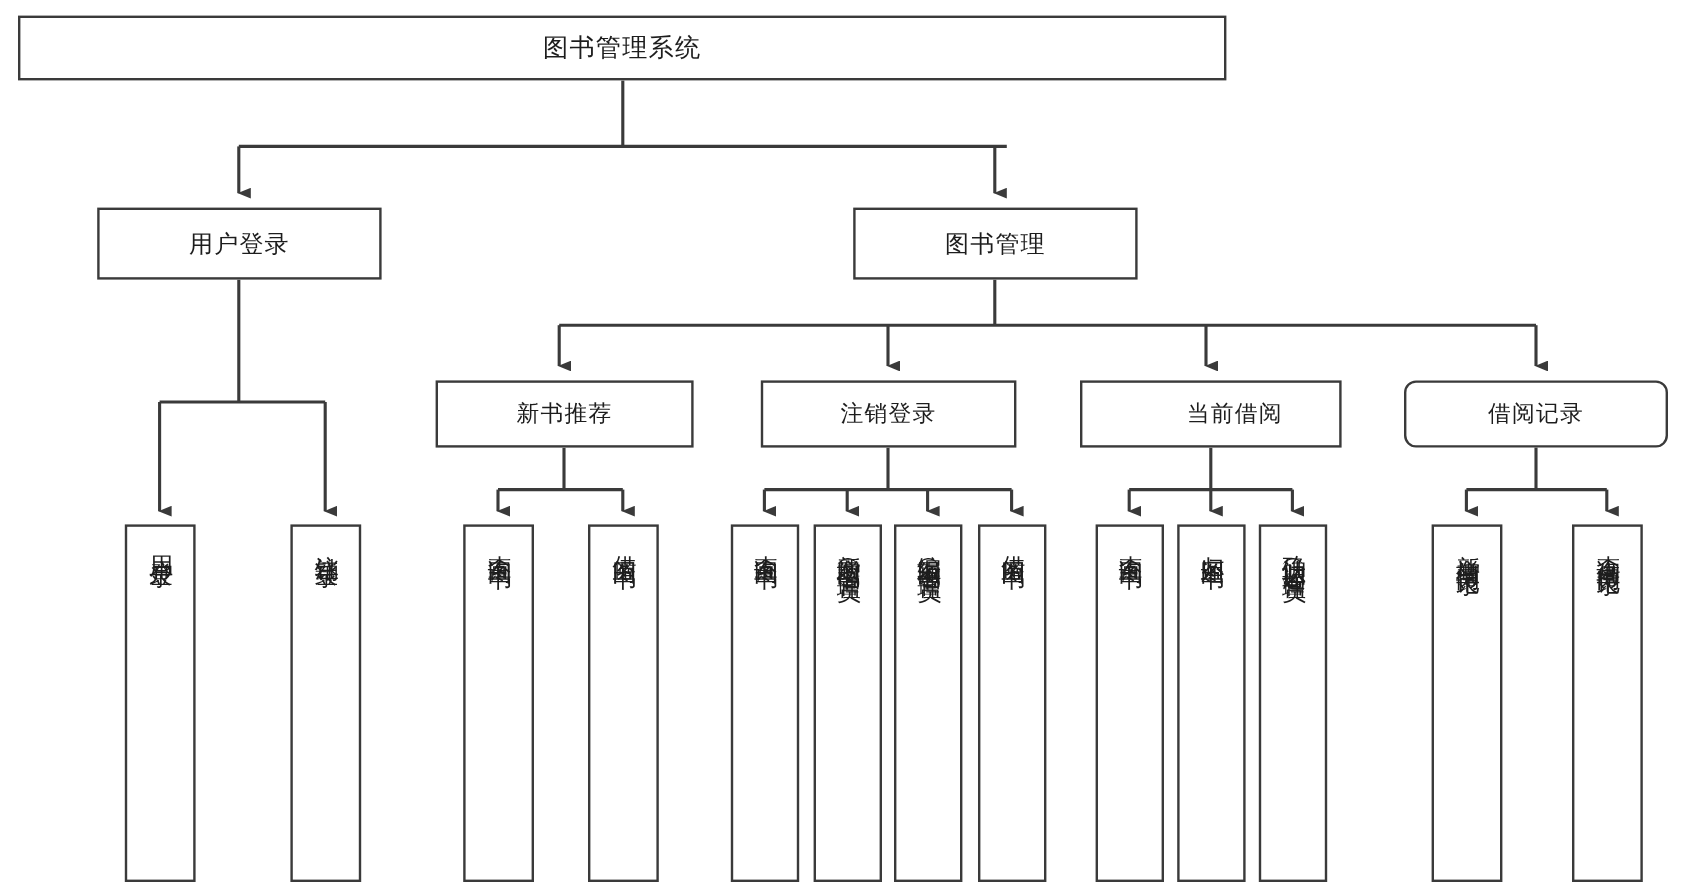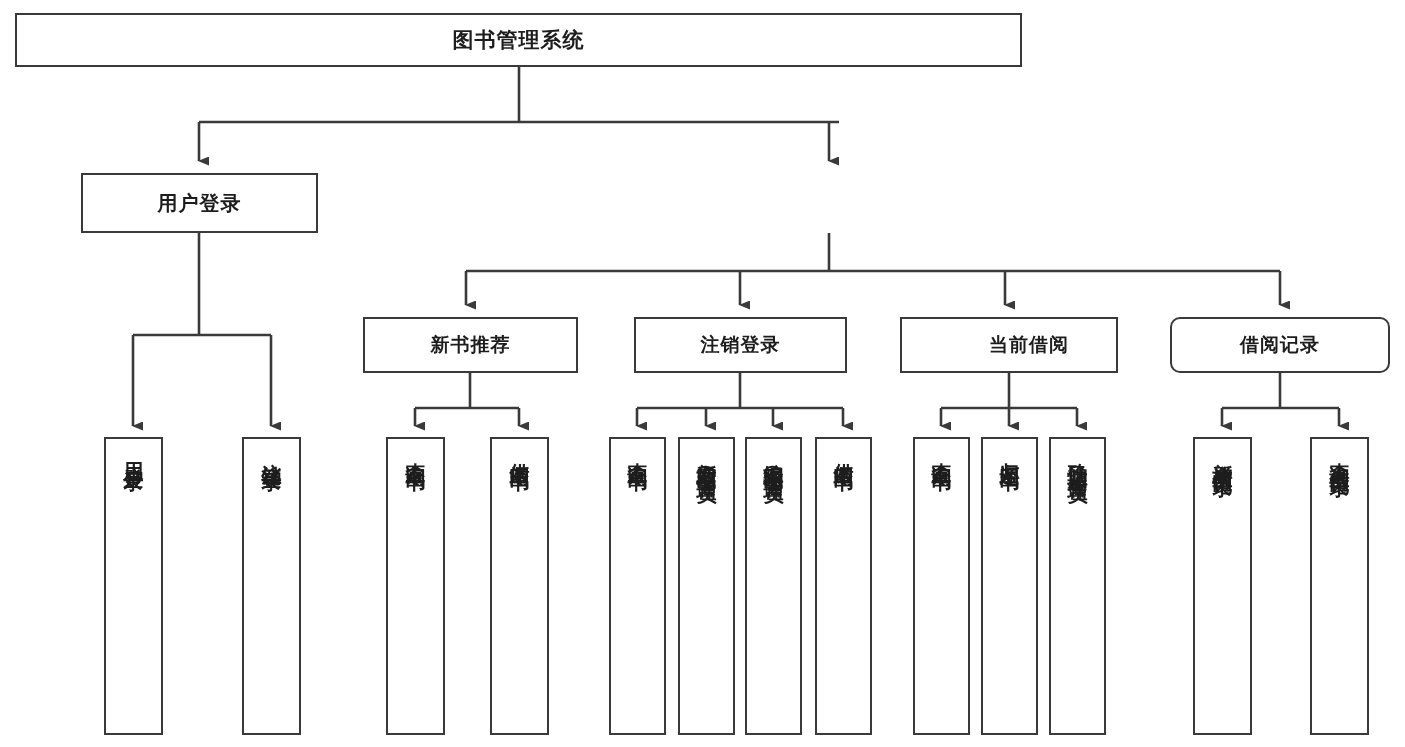--- a/index.html
+++ b/index.html
@@ -10,21 +10,20 @@
   }
   body {
     font-family: "Liberation Sans", "DejaVu Sans", sans-serif;
   }
   #diagram-canvas {
     position: relative;
     width: 1405px;
     height: 747px;
     background: #ffffff;
     overflow: hidden;
-    font-weight: bold;
   }
   #edge-layer {
     position: absolute;
     left: 0;
     top: 0;
     width: 1405px;
     height: 747px;
     pointer-events: none;
   }
   .node {
@@ -131,20 +130,23 @@
     </g>
   </svg>
 
   <div class="node root" style="left:15px; top:13px; width:1007px; height:54px;">
     <span class="hlabel">图书管理系统</span>
   </div>
 
   <div class="node level1" style="left:81px; top:173px; width:237px; height:60px;">
     <span class="hlabel">用户登录</span>
   </div>
+  <div class="node level1" style="left:711px; top:173px; width:237px; height:60px;">
+    <span class="hlabel">图书管理</span>
+  </div>
 
   <div class="node level2" style="left:363px; top:317px; width:215px; height:56px;align-items:center;">
     <span class="hlabel">新书推荐</span>
   </div>
   <div class="node level2" style="left:634px; top:317px; width:213px; height:56px;">
     <span class="hlabel">注销登录</span>
   </div>
   <div class="node level2" style="left:900px; top:317px; width:218px; height:56px;padding-left:40px;">
     <span class="hlabel">当前借阅</span>
   </div>

